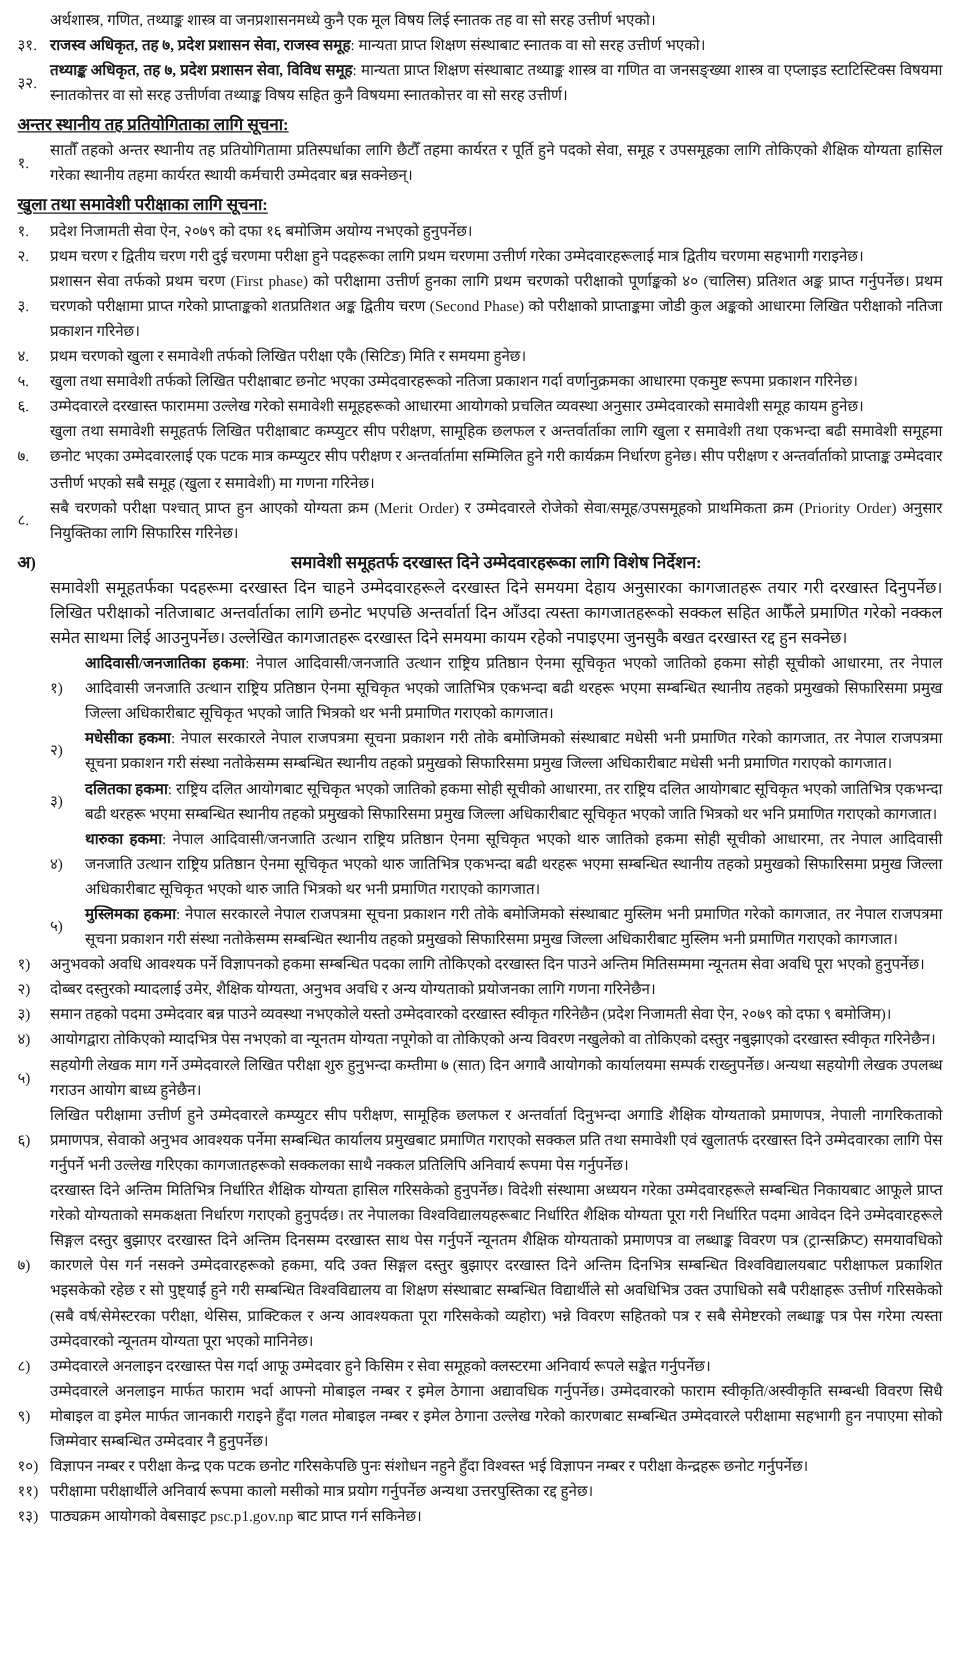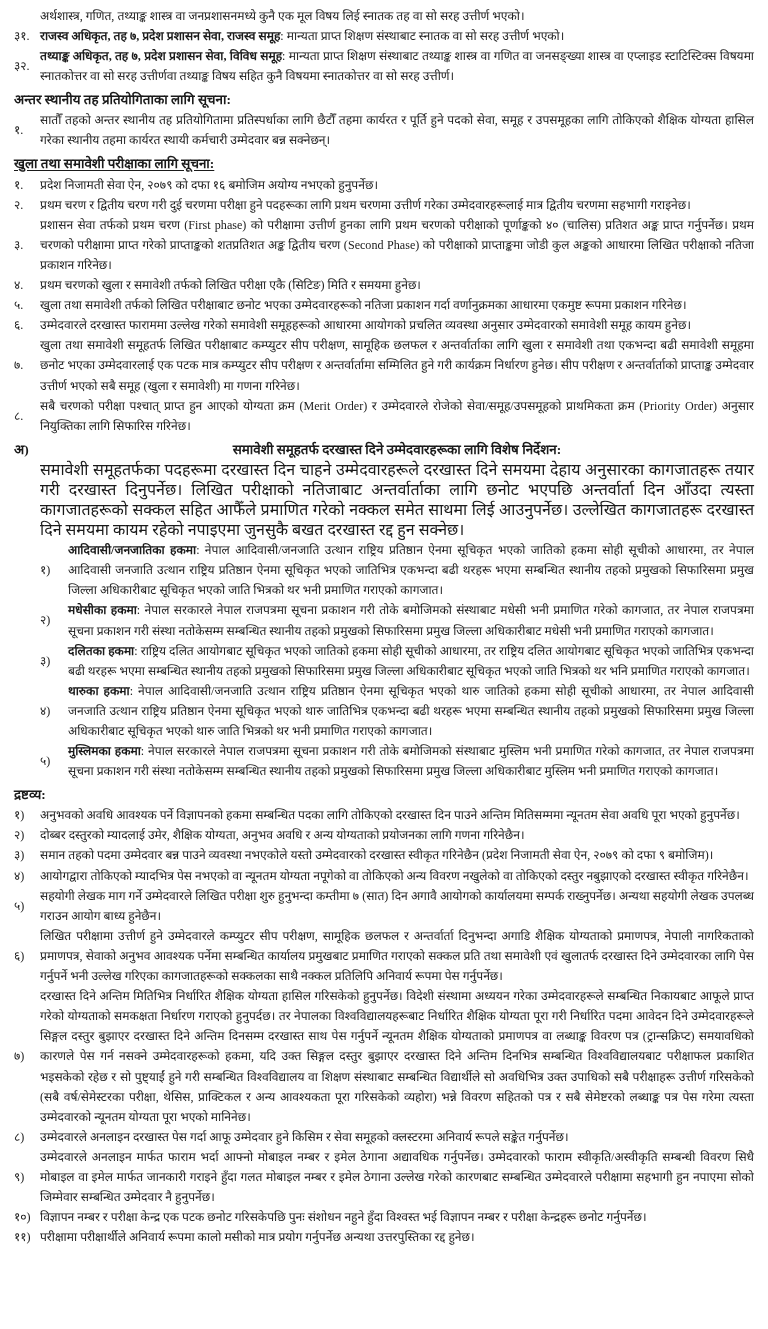--- a/index.html
+++ b/index.html
@@ -65,20 +65,21 @@
   .lvl2 { padding-left: 26px; }
   .lvl2 > .marker { width: 28px; }
 
   
   .heading {
     font-size: 13.4px;
     line-height: 21px;
     font-weight: bold;
     margin: 1px 0 0 0;
     display: inline-block;
+    text-decoration: underline;
   }
   .heading.underline {
     text-decoration: underline;
     text-underline-offset: 2px;
   }
   .heading-wrap { margin: 1.5px 0 0.5px 0; }
 
   .heading-row {
     display: flex;
     align-items: flex-start;
@@ -93,21 +94,21 @@
   .heading-row .body-txt {
     font-size: 13.4px;
     line-height: 21px;
     font-weight: bold;
     text-align: center;
   }
 
   
   .sub-block {
     padding-left: 26px;
-    font-size: 16px;
+    font-size: 13px;
     line-height: 20.1px;
     text-align: justify;
     text-justify: inter-word;
   }
 
   b, .b { font-weight: bold; }
 </style>
 </head>
 <body>
 
@@ -192,23 +193,20 @@
   </div>
   <div class="row lvl2">
     <span class="marker">४)</span>
     <span class="body-txt"><b>थारुका हकमा</b><span>: नेपाल आदिवासी/जनजाति उत्थान राष्ट्रिय प्रतिष्ठान ऐनमा सूचिकृत भएको थारु जातिको हकमा सोही सूचीको आधारमा, तर नेपाल आदिवासी जनजाति उत्थान राष्ट्रिय प्रतिष्ठान ऐनमा सूचिकृत भएको थारु जातिभित्र एकभन्दा बढी थरहरू भएमा सम्बन्धित स्थानीय तहको प्रमुखको सिफारिसमा प्रमुख जिल्ला अधिकारीबाट सूचिकृत भएको थारु जाति भित्रको थर भनी प्रमाणित गराएको कागजात।</span></span>
   </div>
   <div class="row lvl2">
     <span class="marker">५)</span>
     <span class="body-txt"><b>मुस्लिमका हकमा</b><span>: नेपाल सरकारले नेपाल राजपत्रमा सूचना प्रकाशन गरी तोके बमोजिमको संस्थाबाट मुस्लिम भनी प्रमाणित गरेको कागजात, तर नेपाल राजपत्रमा सूचना प्रकाशन गरी संस्था नतोकेसम्म सम्बन्धित स्थानीय तहको प्रमुखको सिफारिसमा प्रमुख जिल्ला अधिकारीबाट मुस्लिम भनी प्रमाणित गराएको कागजात।</span></span>
   </div>
 
-  <div class="heading-wrap">
-    <span class="heading">द्रष्टव्य:</span>
-  </div>
 
   <div class="row lvlp">
     <span class="marker">१)</span>
     <span class="body-txt">अनुभवको अवधि आवश्यक पर्ने विज्ञापनको हकमा सम्बन्धित पदका लागि तोकिएको दरखास्त दिन पाउने अन्तिम मितिसम्ममा न्यूनतम सेवा अवधि पूरा भएको हुनुपर्नेछ।</span>
   </div>
   <div class="row lvlp">
     <span class="marker">२)</span>
     <span class="body-txt">दोब्बर दस्तुरको म्यादलाई उमेर, शैक्षिक योग्यता, अनुभव अवधि र अन्य योग्यताको प्रयोजनका लागि गणना गरिनेछैन।</span>
   </div>
   <div class="row lvlp">
@@ -240,14 +238,18 @@
     <span class="body-txt">उम्मेदवारले अनलाइन मार्फत फाराम भर्दा आफ्नो मोबाइल नम्बर र इमेल ठेगाना अद्यावधिक गर्नुपर्नेछ। उम्मेदवारको फाराम स्वीकृति/अस्वीकृति सम्बन्धी विवरण सिधै मोबाइल वा इमेल मार्फत जानकारी गराइने हुँदा गलत मोबाइल नम्बर र इमेल ठेगाना उल्लेख गरेको कारणबाट सम्बन्धित उम्मेदवारले परीक्षामा सहभागी हुन नपाएमा सोको जिम्मेवार सम्बन्धित उम्मेदवार नै हुनुपर्नेछ।</span>
   </div>
   <div class="row lvlp">
     <span class="marker">१०)</span>
     <span class="body-txt">विज्ञापन नम्बर र परीक्षा केन्द्र एक पटक छनोट गरिसकेपछि पुनः संशोधन नहुने हुँदा विश्वस्त भई विज्ञापन नम्बर र परीक्षा केन्द्रहरू छनोट गर्नुपर्नेछ।</span>
   </div>
   <div class="row lvlp">
     <span class="marker">११)</span>
     <span class="body-txt">परीक्षामा परीक्षार्थीले अनिवार्य रूपमा कालो मसीको मात्र प्रयोग गर्नुपर्नेछ अन्यथा उत्तरपुस्तिका रद्द हुनेछ।</span>
   </div>
+  <div class="row lvlp">
+    <span class="marker">१३)</span>
+    <span class="body-txt">पाठ्यक्रम आयोगको वेबसाइट psc.p1.gov.np बाट प्राप्त गर्न सकिनेछ।</span>
+  </div>
 
 </div>
 
 </body></html>

